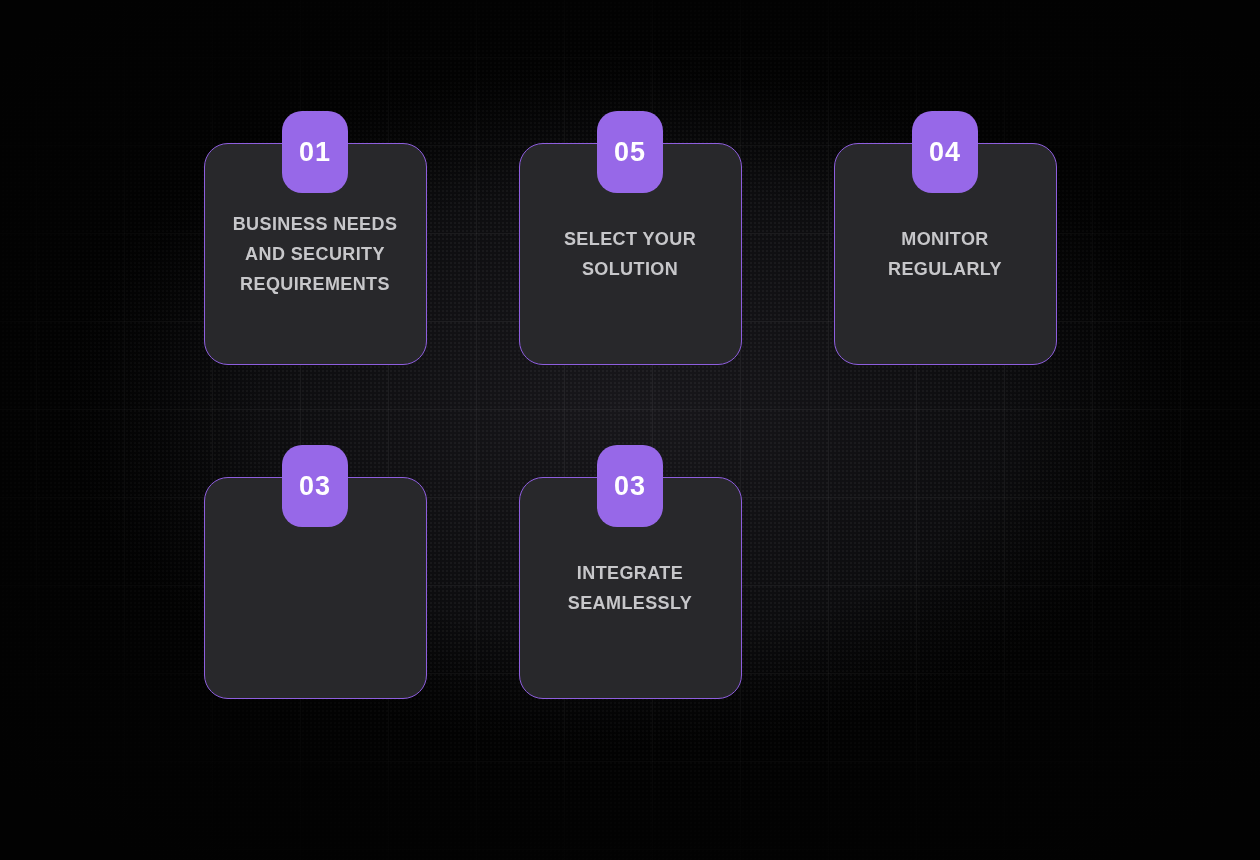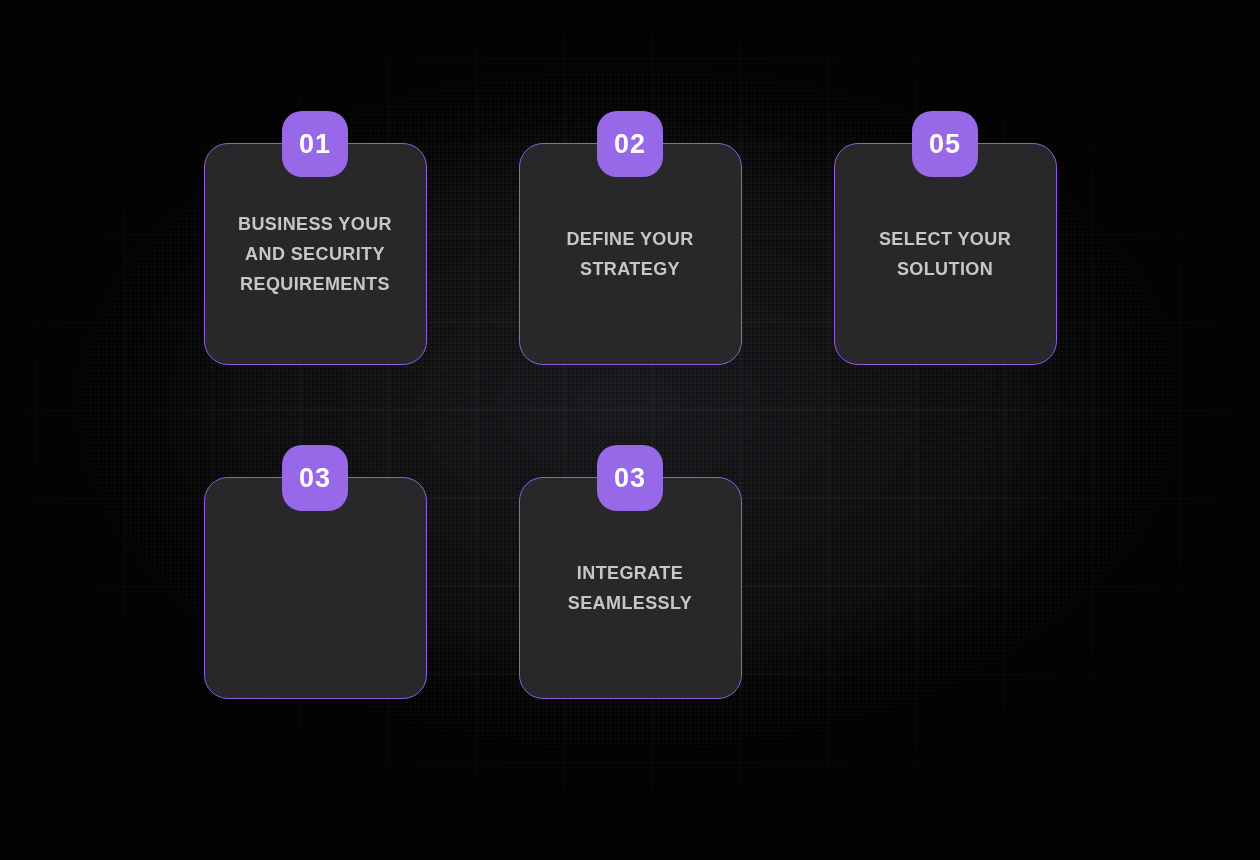--- a/index.html
+++ b/index.html
@@ -63,21 +63,21 @@
     display: flex;
     align-items: center;
     justify-content: center;
   }
   .step-badge {
     position: absolute;
     top: -33px;
     left: 50%;
     transform: translateX(-50%);
     width: 66px;
-    height: 66px;
+    height: 82px;
     border-radius: 20px;
     background: var(--badge-bg, #9768e8);
     color: var(--badge-text, #ffffff);
     font-size: 27px;
     font-weight: bold;
     letter-spacing: 1px;
     display: flex;
     align-items: center;
     justify-content: center;
   }
@@ -96,37 +96,37 @@
 <body style="background: rgb(2, 2, 2);">
 
 <div class="bg-glow"></div>
 <div class="bg-grid"></div>
 <div class="bg-vignette"></div>
 
 <div class="steps-grid">
 
   <div class="step-card">
     <div class="step-badge">01</div>
-    <div class="step-title">BUSINESS YOUR
+    <div class="step-title">BUSINESS NEEDS
 AND SECURITY
 REQUIREMENTS</div>
   </div>
 
-  <div class="step-card">
-    <div class="step-badge">02</div>
-    <div class="step-title">DEFINE YOUR
-STRATEGY</div>
-  </div>
 
   <div class="step-card">
     <div class="step-badge">05</div>
     <div class="step-title">SELECT YOUR
 SOLUTION</div>
   </div>
 
+  <div class="step-card">
+    <div class="step-badge">04</div>
+    <div class="step-title">MONITOR
+REGULARLY</div>
+  </div>
 
   <div class="step-card">
     <div class="step-badge">03</div>
   </div>
 
   <div class="step-card">
     <div class="step-badge">03</div>
     <div class="step-title">INTEGRATE
 SEAMLESSLY</div>
   </div>

